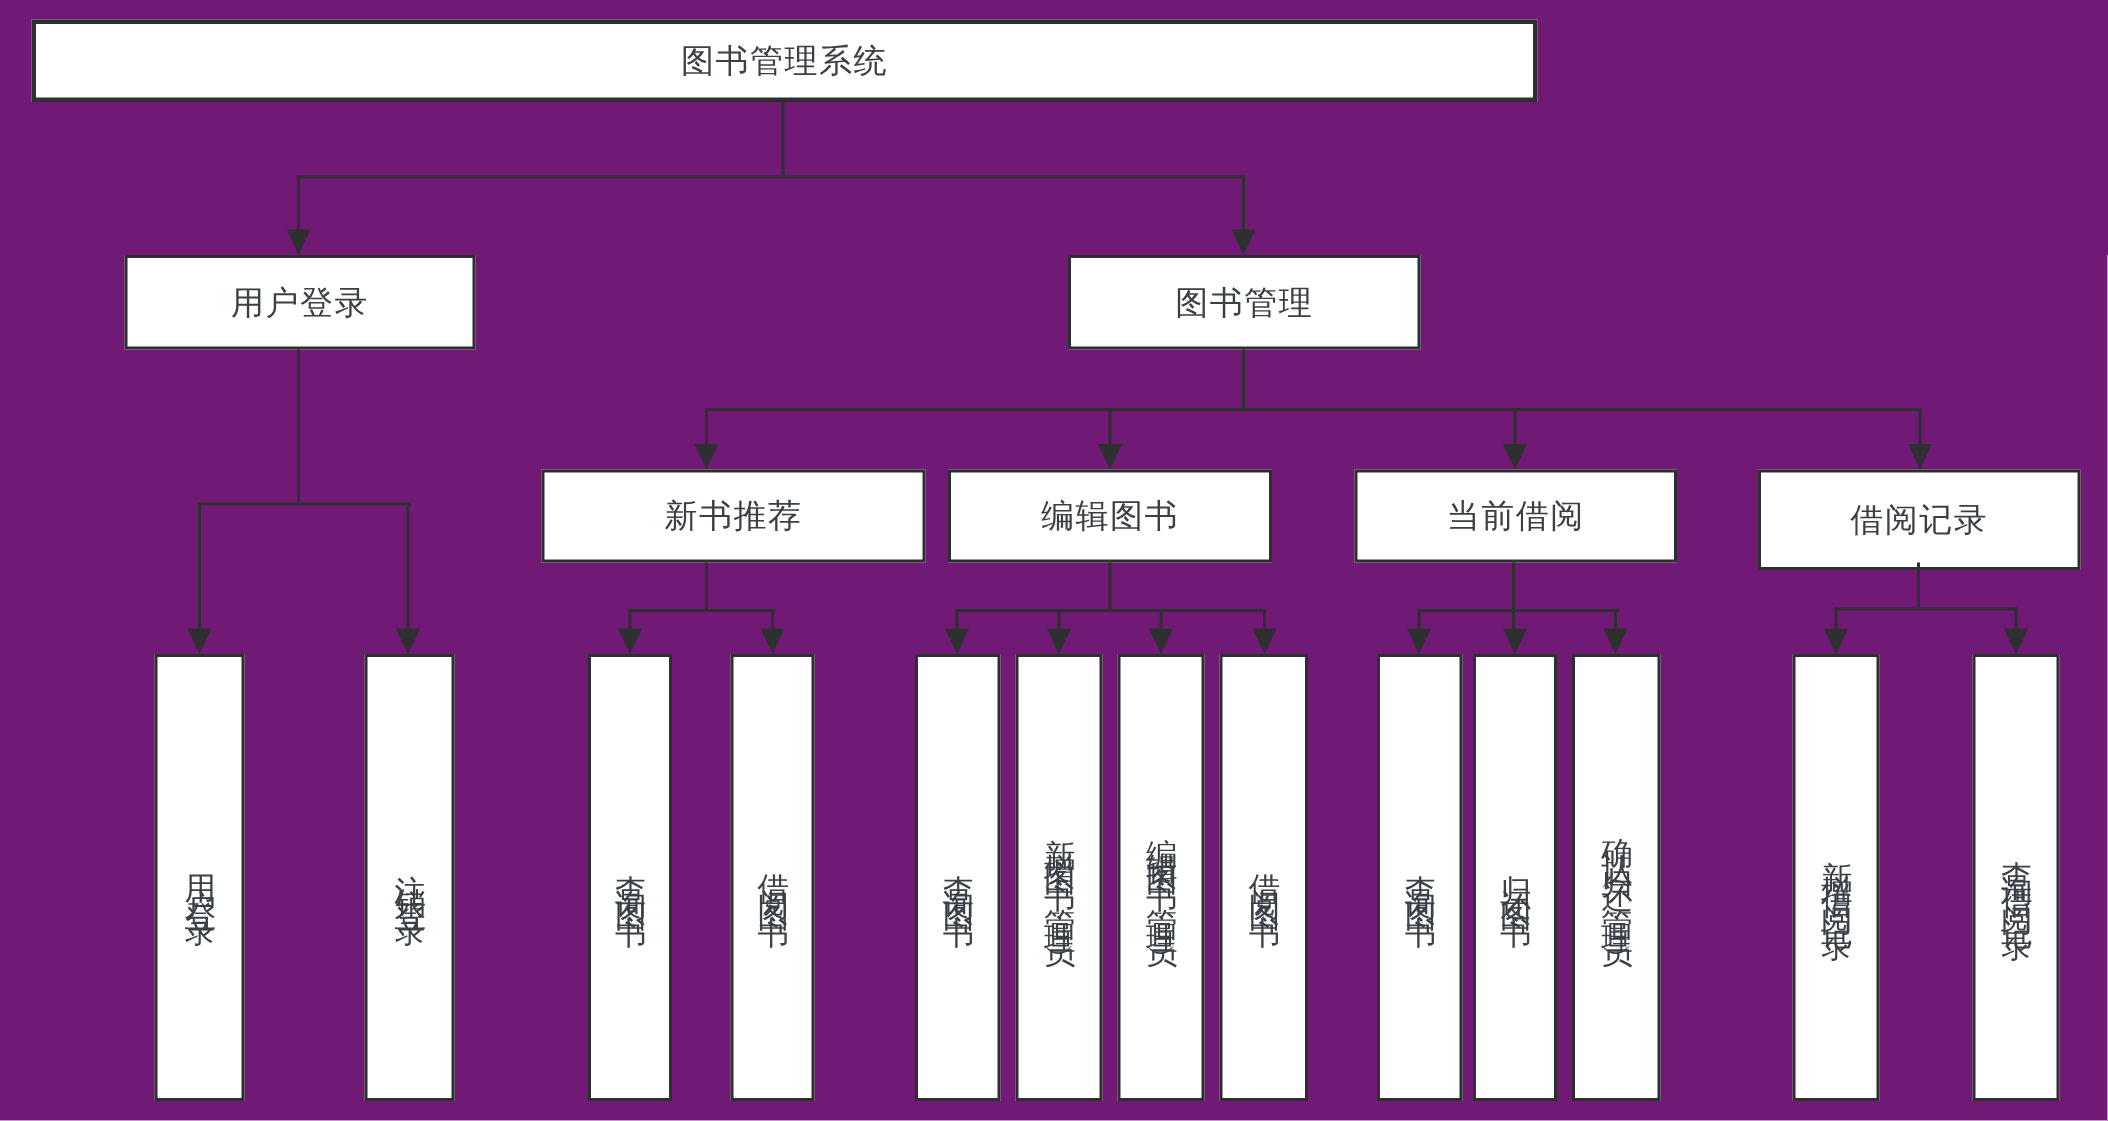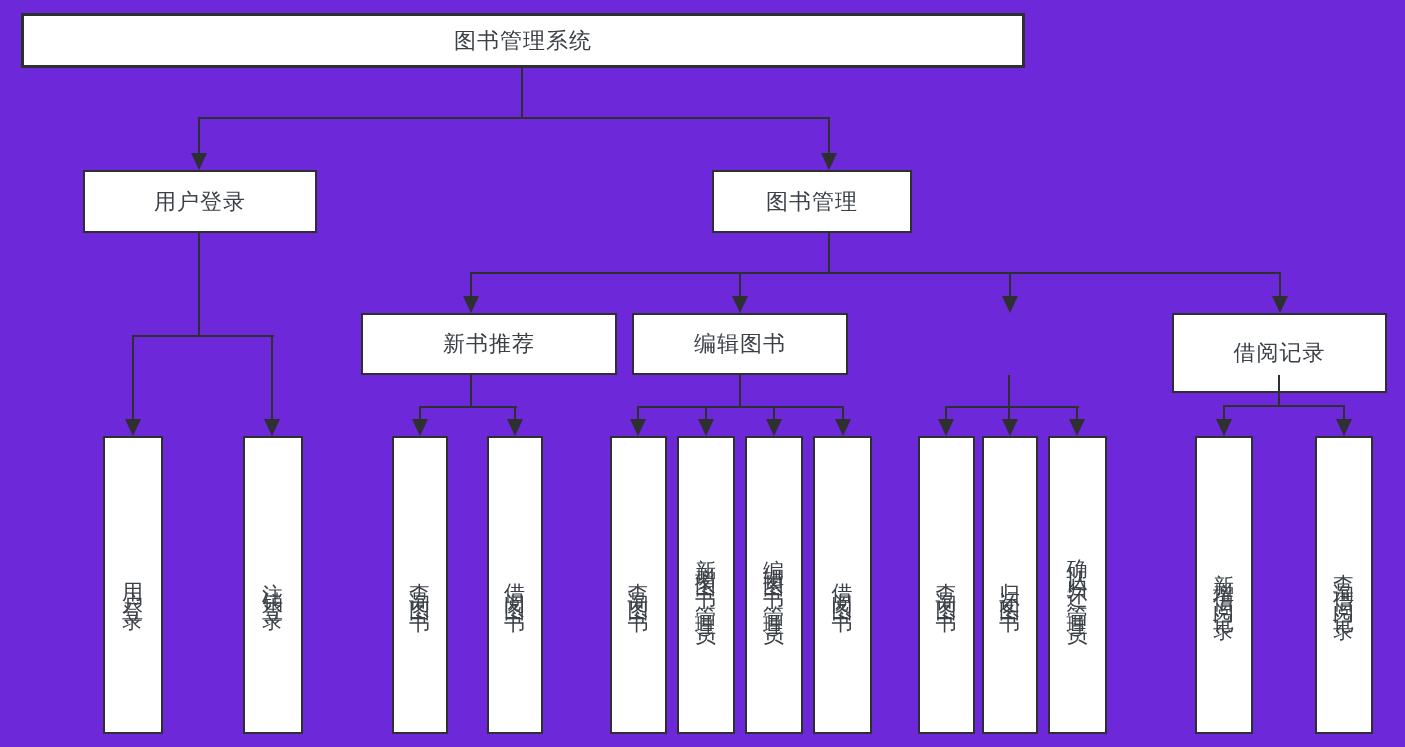--- a/index.html
+++ b/index.html
@@ -1,21 +1,21 @@
 <!DOCTYPE html>
 <html><head>
 <meta charset="utf-8">
 <style>
   html, body { margin: 0; padding: 0; background: #ffffff; }
   body { font-family: "Liberation Sans", "DejaVu Sans", sans-serif; }
   #stage {
     position: relative;
     width: 1405px;
     height: 747px;
-    background: #6d28d9;
+    background: #701a75;
     overflow: hidden;
   }
   .box {
     position: absolute;
     box-sizing: border-box;
     border: 2px solid #2e2f31;
     background: #ffffff;
     display: flex;
     align-items: center;
     justify-content: center;
@@ -68,21 +68,21 @@
   <div class="vline" style="left:521px; top:67px;  height:50px;"></div>
   <div class="hline" style="left:198px; top:117px; width:632px;"></div>
   <div class="vline" style="left:198px; top:117px; height:40px;"></div>
   <div class="vline" style="left:828px; top:117px; height:40px;"></div>
   <div class="arrow" style="left:191px; top:153px;"></div>
   <div class="arrow" style="left:821px; top:153px;"></div>
 
   <div class="box" style="left:83px; top:170px; width:234px; height:63px;">
     <span class="hlabel">用户登录</span>
   </div>
-  <div class="box" style="left:712px; top:170px; width:200px; height:63px;text-align:right;">
+  <div class="box" style="left:712px; top:170px; width:235px; height:63px;text-align:right;">
     <span class="hlabel">图书管理</span>
   </div>
 
   <div class="vline" style="left:198px; top:233px; height:102px;"></div>
   <div class="hline" style="left:132px; top:335px; width:142px;"></div>
   <div class="vline" style="left:132px; top:335px; height:86px;"></div>
   <div class="vline" style="left:271px; top:335px; height:86px;"></div>
   <div class="arrow" style="left:125px; top:419px;"></div>
   <div class="arrow" style="left:264px; top:419px;"></div>
 
@@ -96,21 +96,24 @@
   <div class="arrow" style="left:732px;  top:296px;"></div>
   <div class="arrow" style="left:1002px; top:296px;"></div>
   <div class="arrow" style="left:1272px; top:296px;"></div>
 
   <div class="box" style="left:361px; top:313px; width:256px; height:62px;">
     <span class="hlabel">新书推荐</span>
   </div>
   <div class="box" style="left:632px; top:313px; width:216px; height:62px;">
     <span class="hlabel">编辑图书</span>
   </div>
-  <div class="box" style="left:1172px; top:313px; width:215px; height:80px;">
+  <div class="box" style="left:903px; top:313px; width:215px; height:62px;">
+    <span class="hlabel">当前借阅</span>
+  </div>
+  <div class="box" style="left:1172px; top:313px; width:215px; height:67px;">
     <span class="hlabel">借阅记录</span>
   </div>
 
   <div class="vline" style="left:470px; top:375px; height:31px;"></div>
   <div class="hline" style="left:419px; top:406px; width:98px;"></div>
   <div class="vline" style="left:419px; top:406px; height:14px;"></div>
   <div class="vline" style="left:514px; top:406px; height:14px;"></div>
   <div class="arrow" style="left:412px; top:419px;"></div>
   <div class="arrow" style="left:507px; top:419px;"></div>
 

